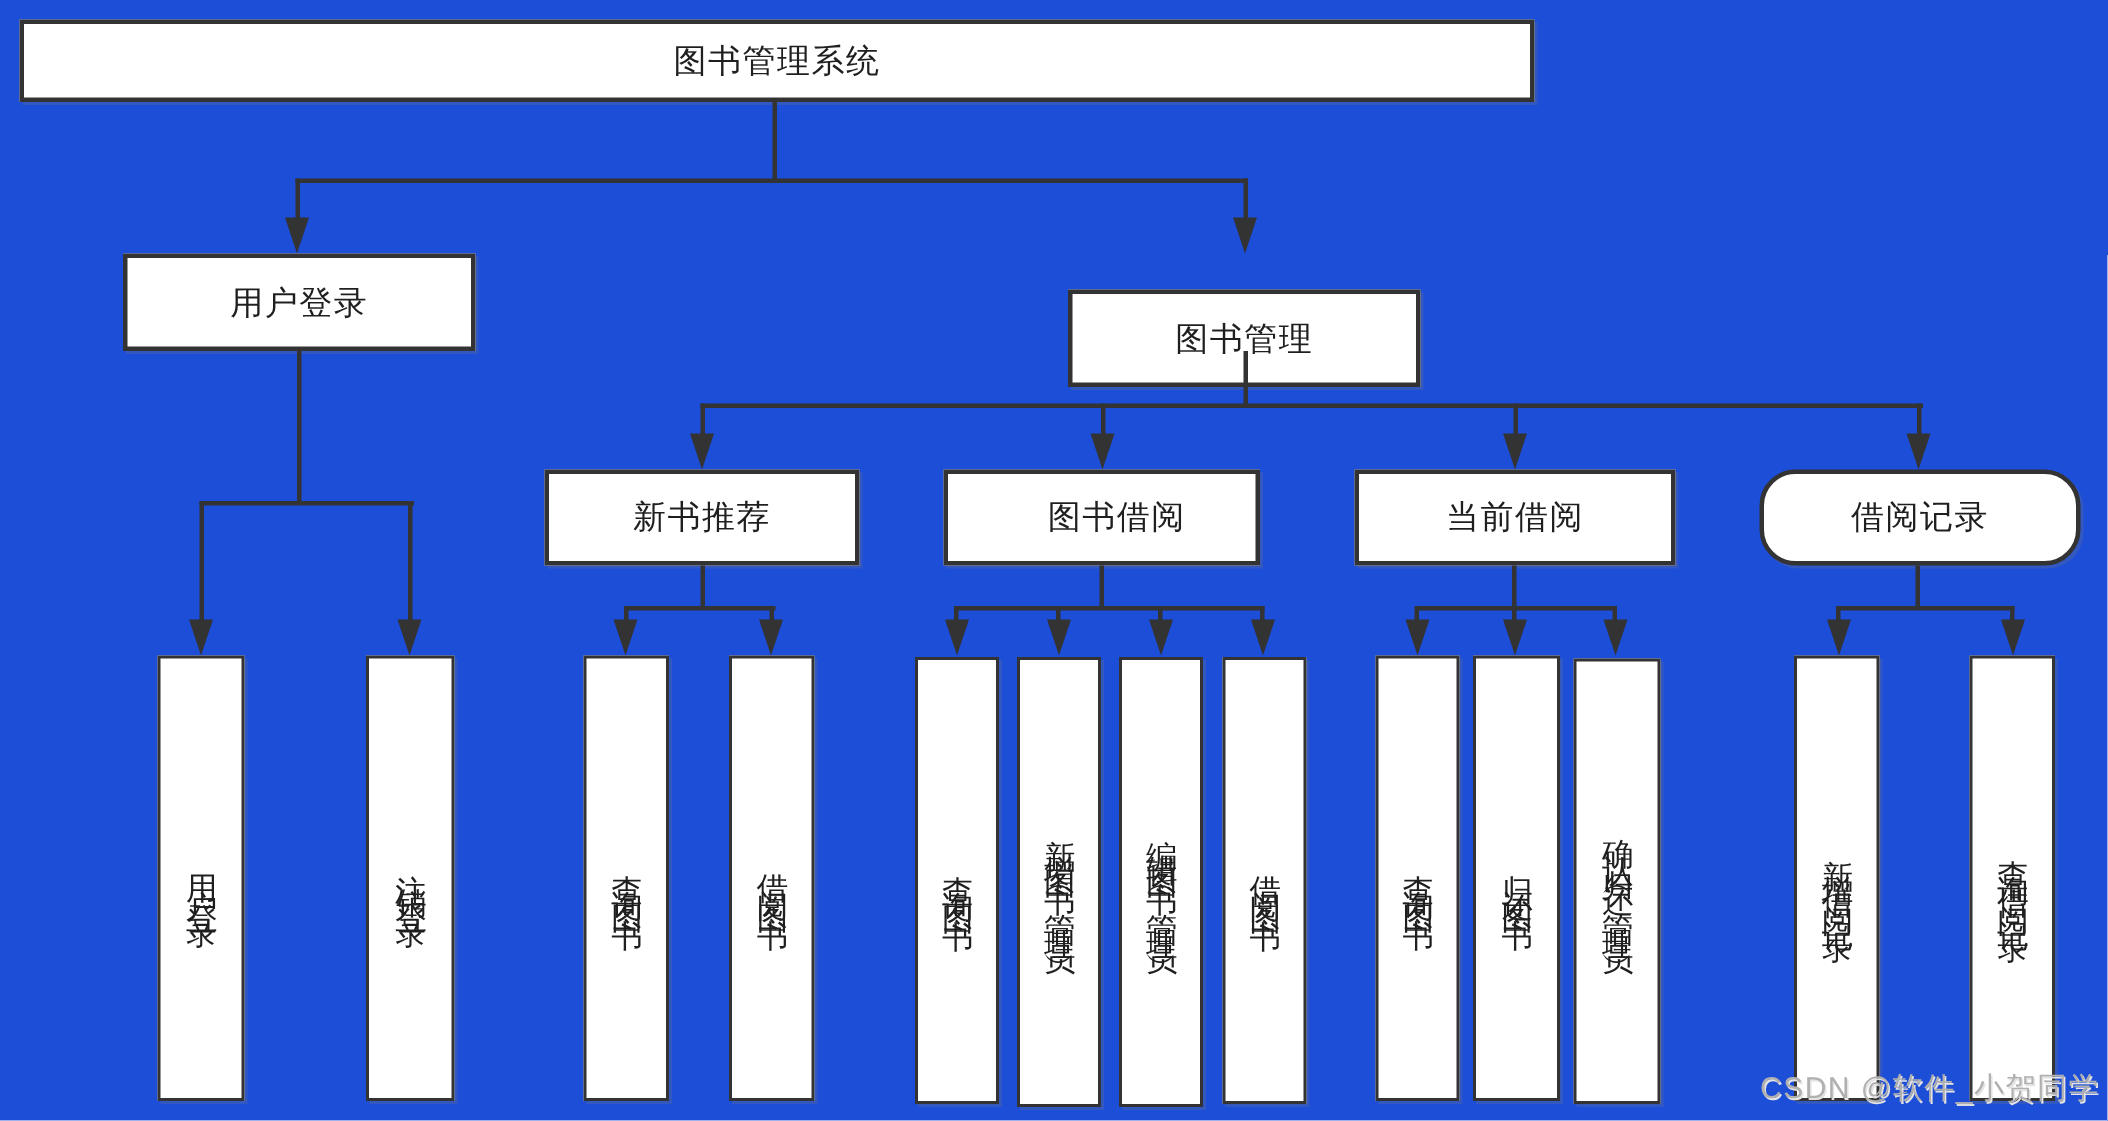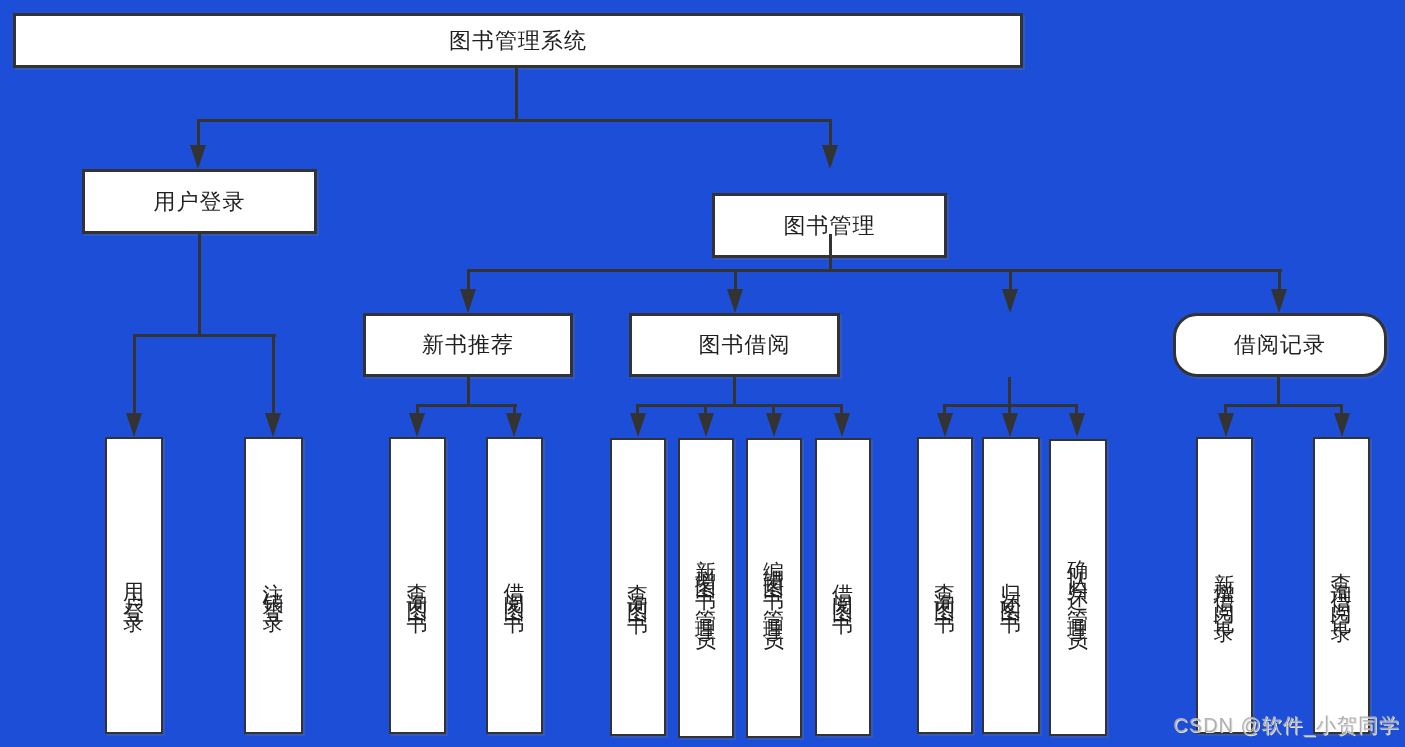--- a/index.html
+++ b/index.html
@@ -100,20 +100,23 @@
   <div class="arrow" style="left:1002px; top:289px;"></div>
   <div class="seg" style="left:1278px; top:269px; width:3px; height:22px;"></div>
   <div class="arrow" style="left:1271px; top:289px;"></div>
 
   <div class="box" style="left:363px; top:313px; width:210px; height:64px;align-items:center;">
     <span>新书推荐</span>
   </div>
   <div class="box" style="left:629px; top:313px; width:211px; height:64px;padding-left:20px;">
     <span>图书借阅</span>
   </div>
+  <div class="box" style="left:903px; top:313px; width:214px; height:64px;">
+    <span>当前借阅</span>
+  </div>
   <div class="box" style="left:1173px; top:313px; width:214px; height:64px;border-radius:24px;">
     <span>借阅记录</span>
   </div>
 
   <div class="seg" style="left:467px; top:377px; width:3px; height:29px;"></div>
   <div class="seg" style="left:416px; top:404px; width:101px; height:3px;"></div>
   <div class="seg" style="left:416px; top:404px; width:3px; height:11px;"></div>
   <div class="arrow" style="left:409px; top:413px;"></div>
   <div class="seg" style="left:513px; top:404px; width:3px; height:11px;"></div>
   <div class="arrow" style="left:506px; top:413px;"></div>

